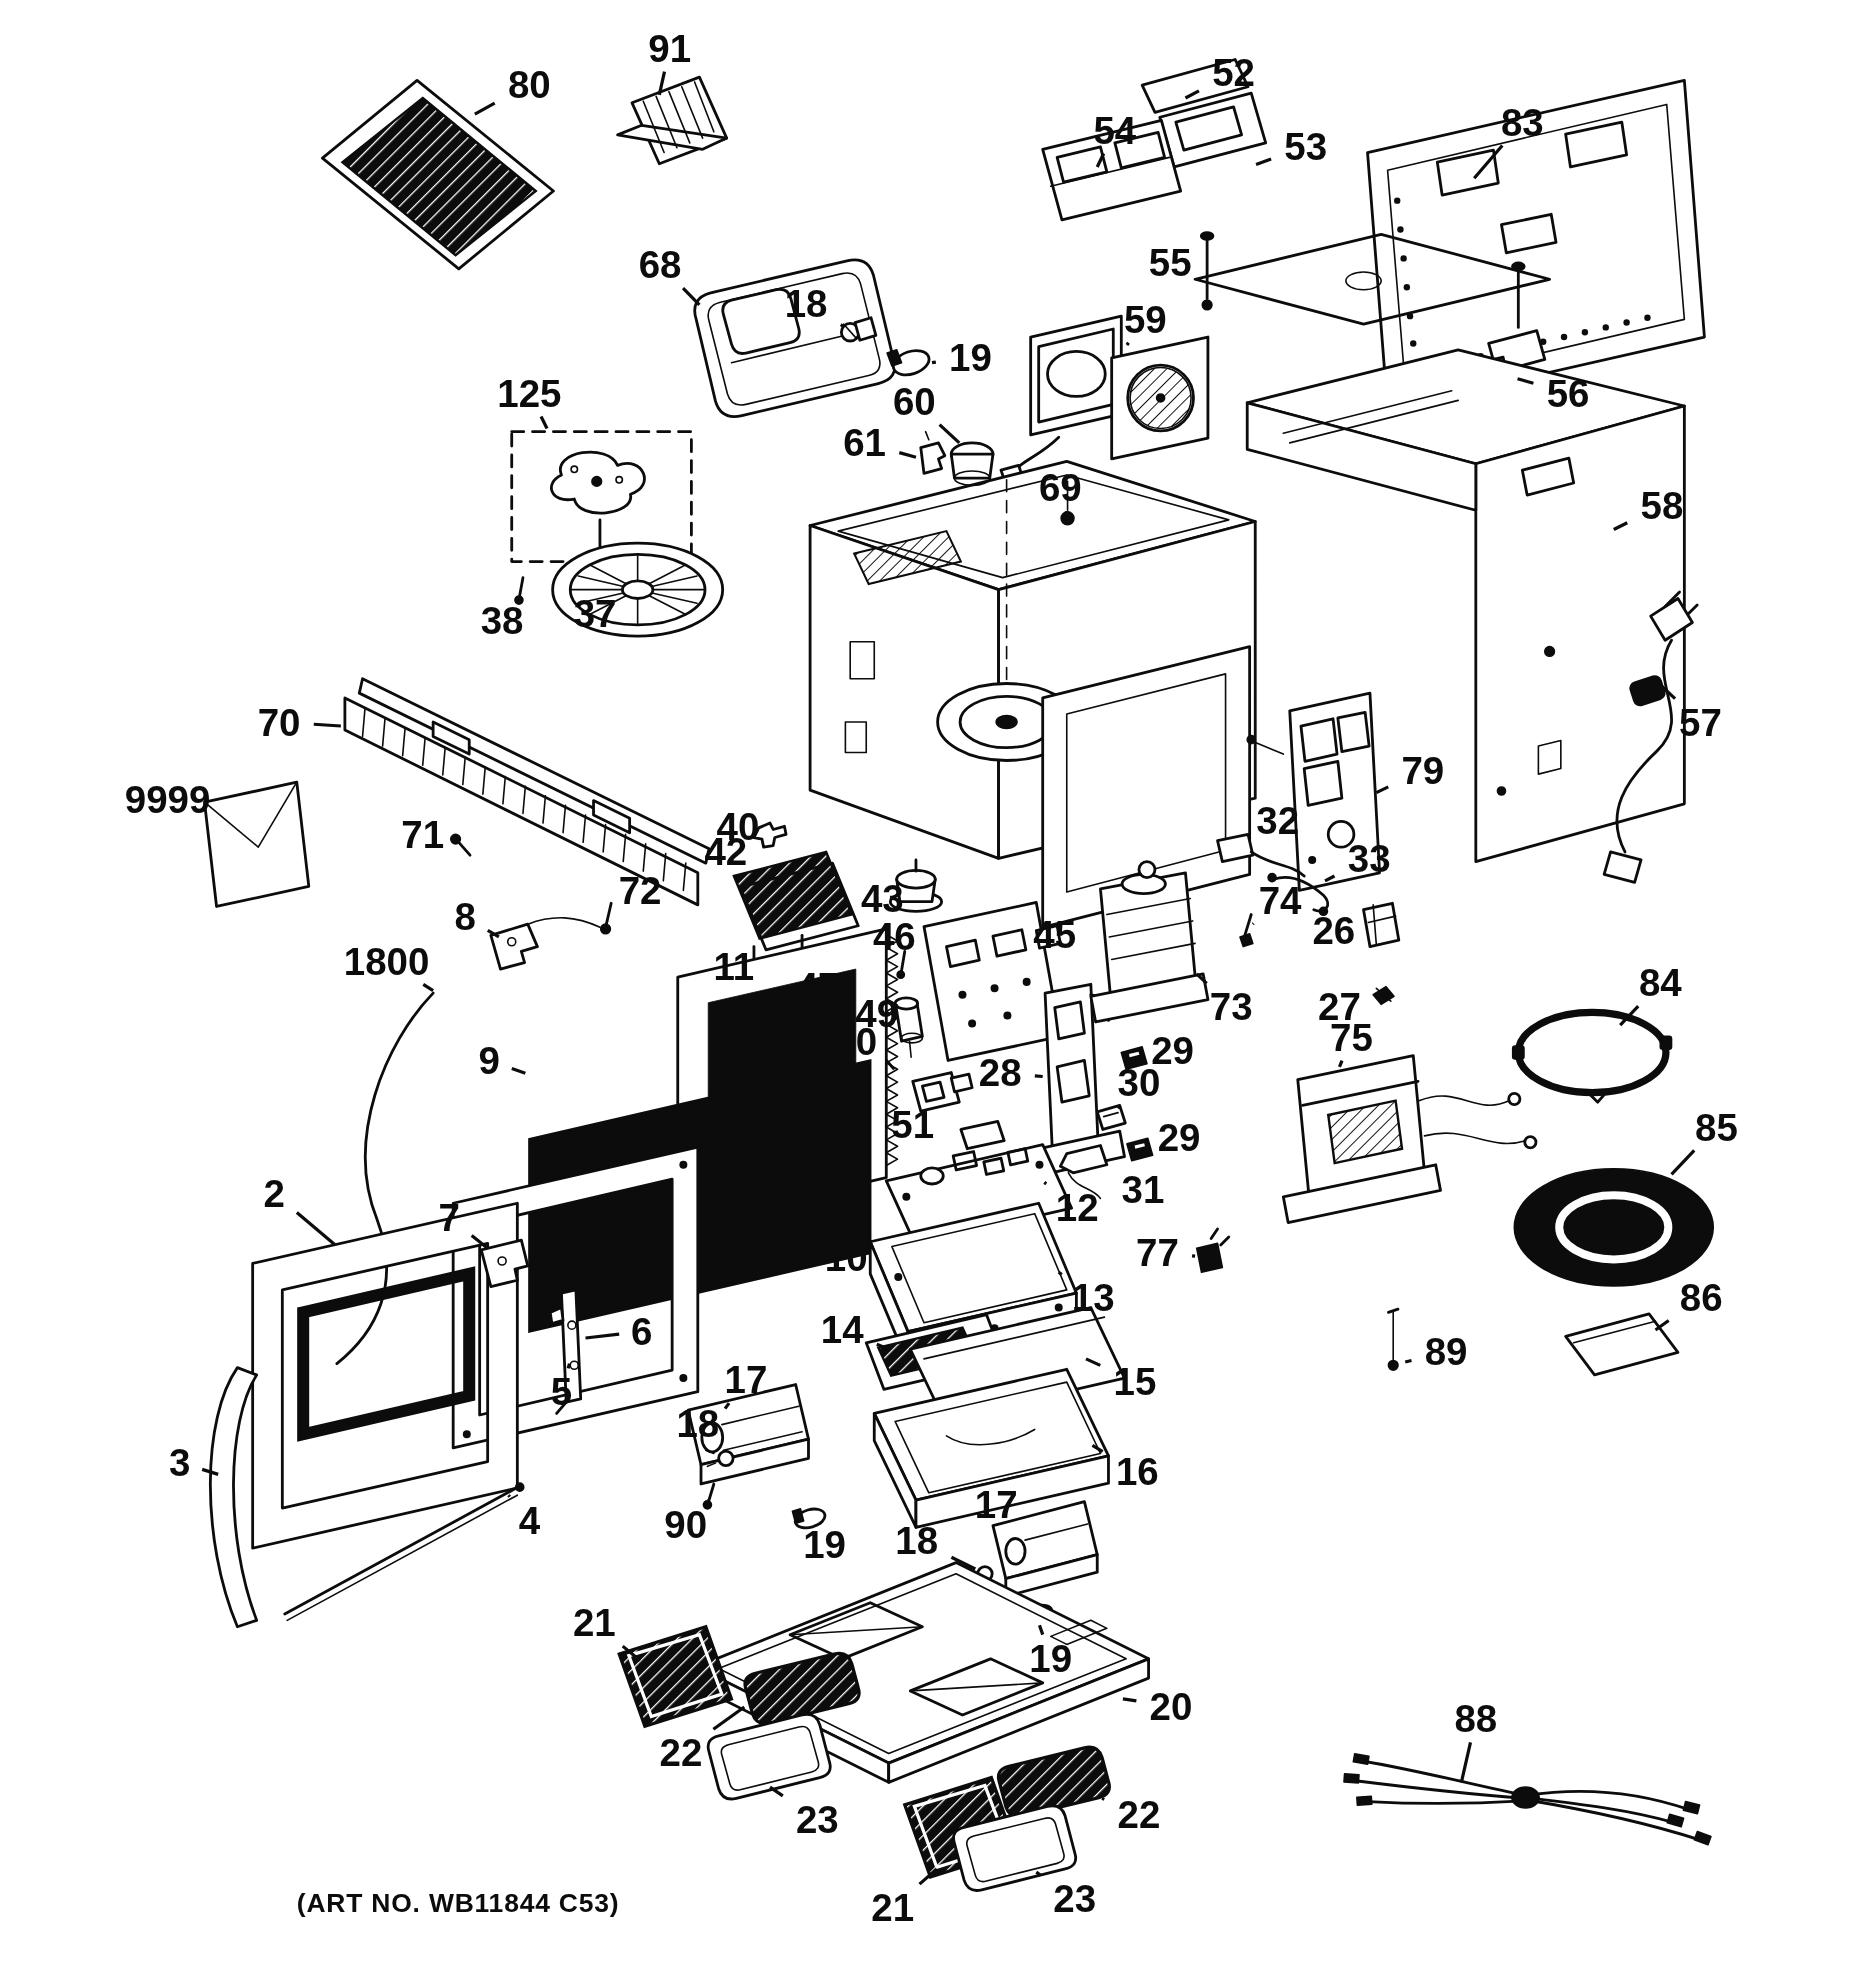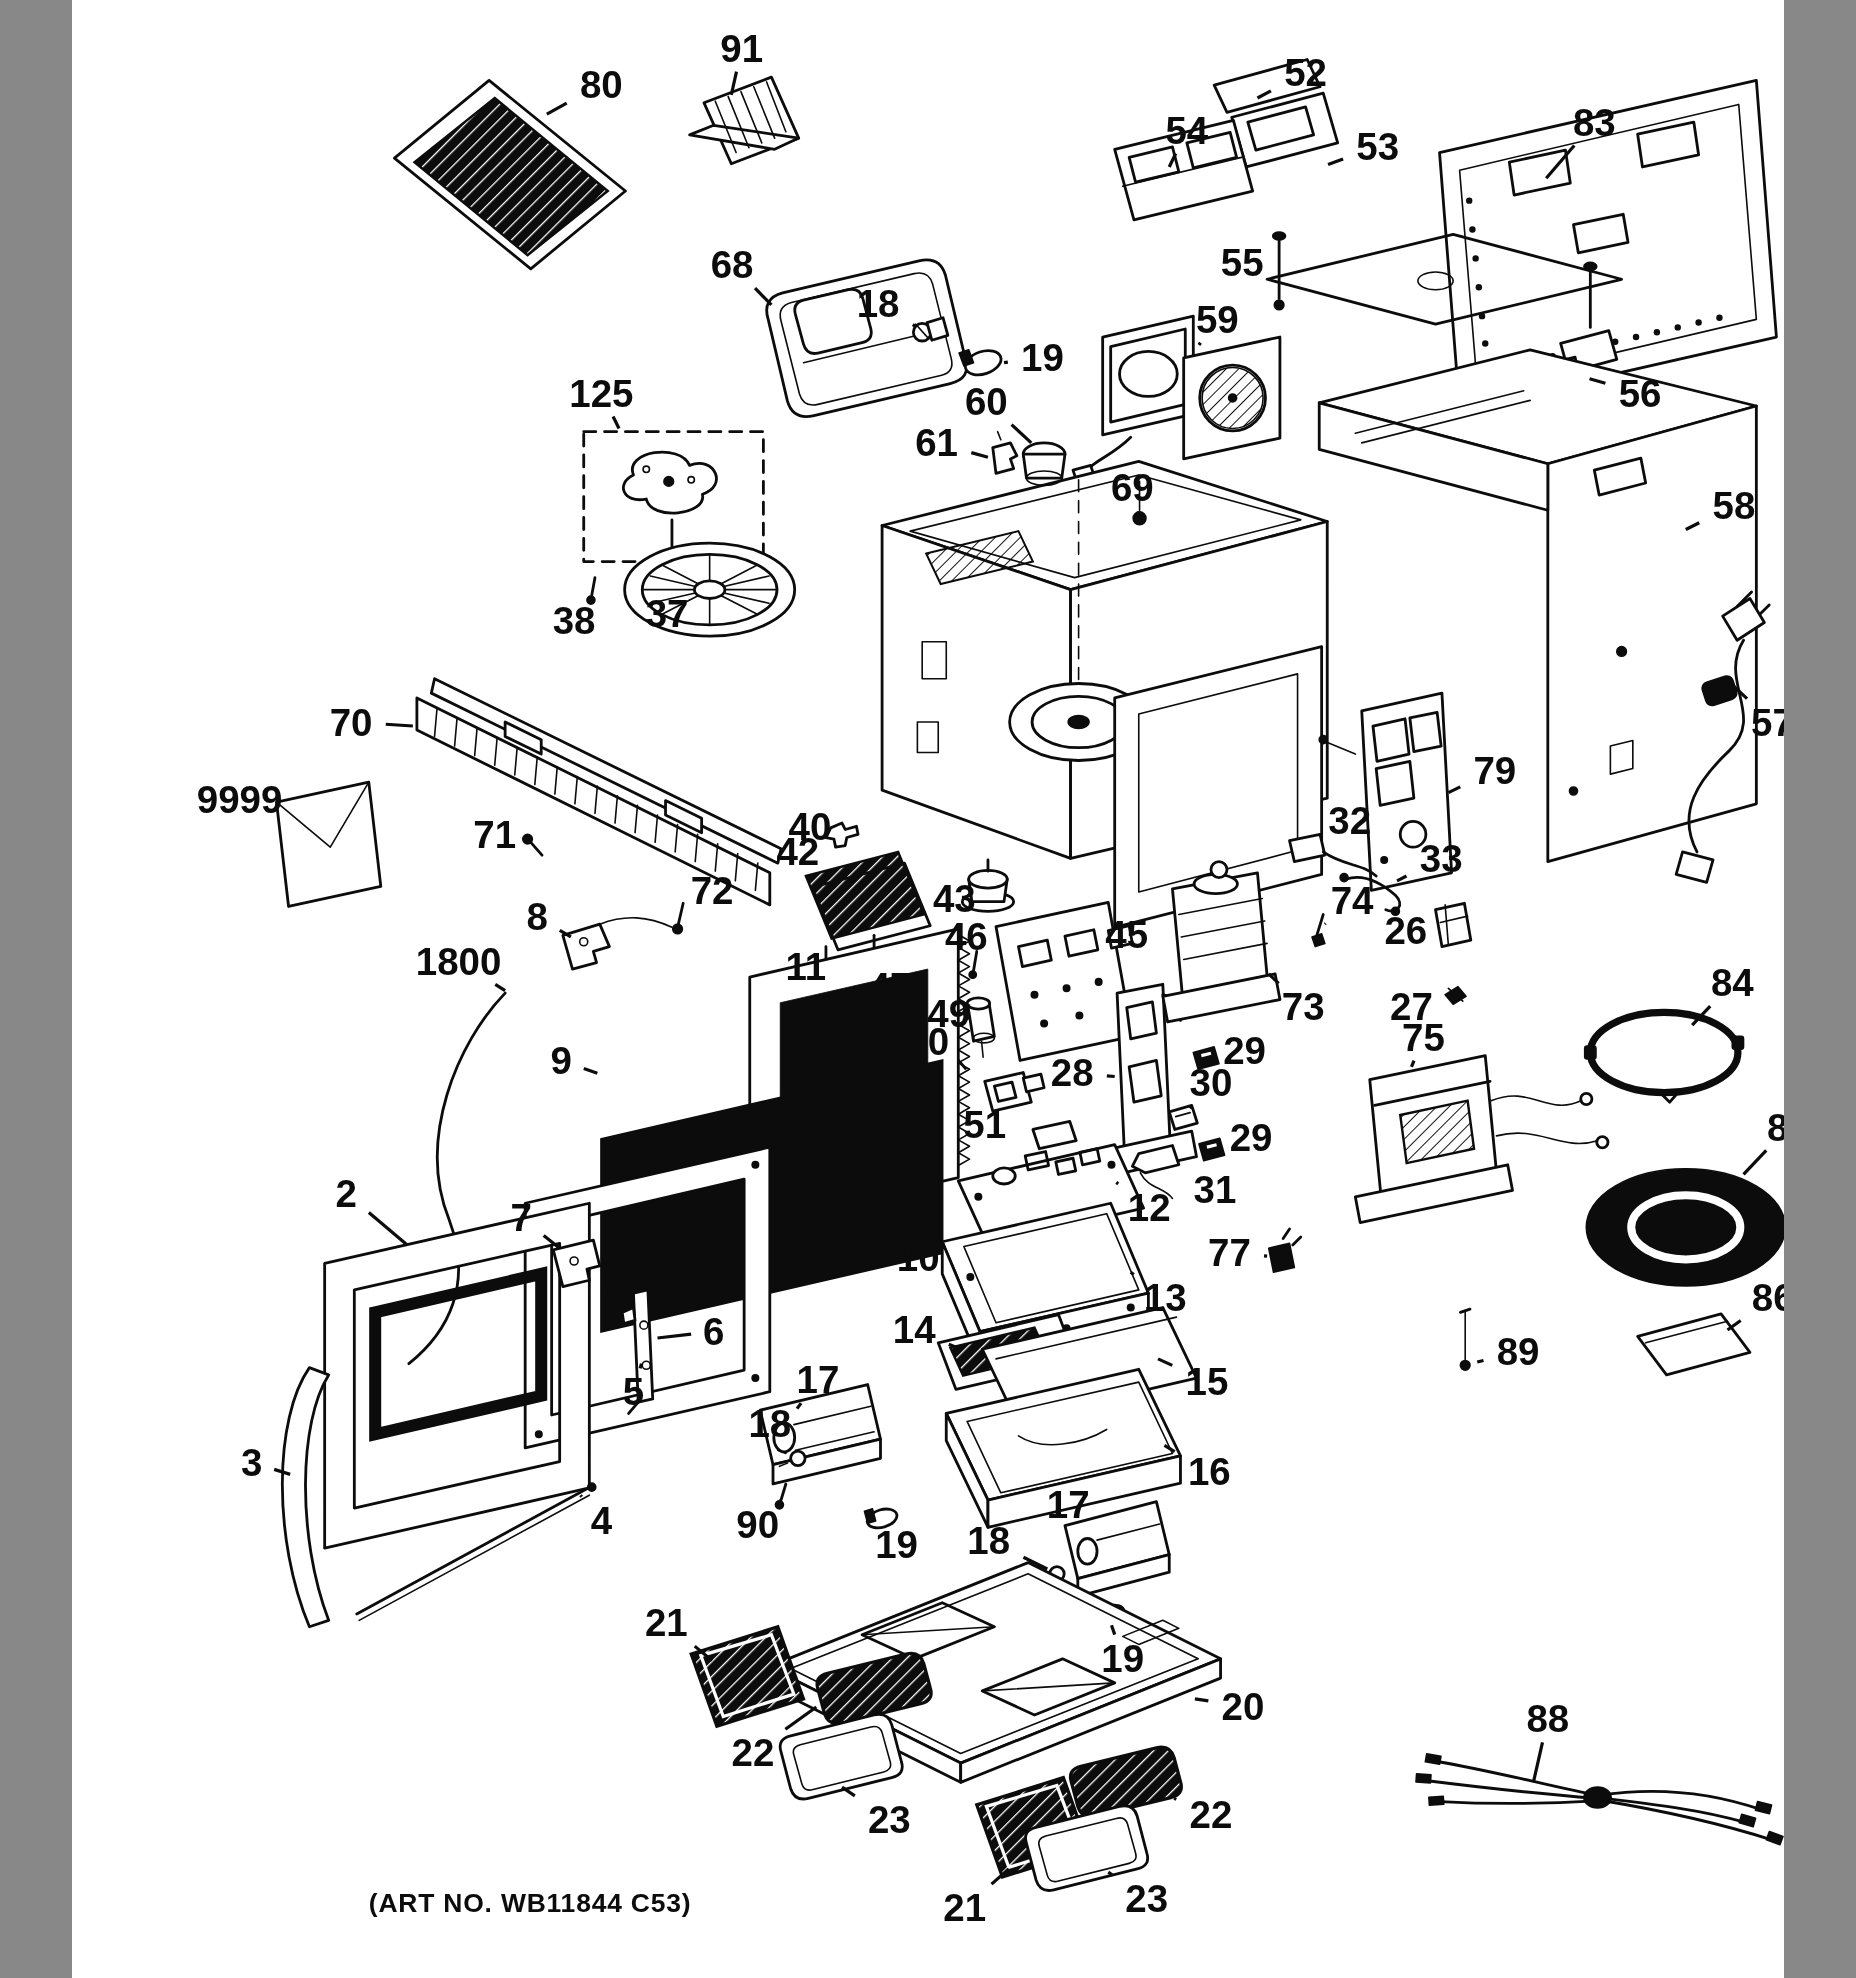--- a/index.html
+++ b/index.html
@@ -1,18 +1,18 @@
 <!DOCTYPE html>
 <html style="--ink: #0c0c0c; --paper: #ffffff;font-size:13px"><head>
 <meta charset="utf-8">
 <style>
   :root { --ink:#0c0c0c; --paper:#ffffff; }
   html,body { margin:0; padding:0; background:#888; }
   .page {
-    position:relative; width:1712px; height:1979px; margin:0 auto;
+    position:relative; width:1856px; height:1979px; margin:0 auto;
     background:var(--paper); overflow:hidden;
     font-family:"Liberation Sans","DejaVu Sans",sans-serif;
   }
   svg { display:block; width:1856px; height:1979px; }
   .ln  { fill:none; stroke:var(--ink); stroke-width:3.5; stroke-linejoin:round; stroke-linecap:round; }
   .lnw { fill:#ffffff; stroke:var(--ink); stroke-width:3.5; stroke-linejoin:round; stroke-linecap:round; }
   .blk { fill:var(--ink); stroke:var(--ink); stroke-width:2; stroke-linejoin:round; }
   .thin { stroke-width:2; }
   .dash { stroke-dasharray:15 11; }
   .wht { fill:none; stroke:#ffffff; stroke-width:4; }

